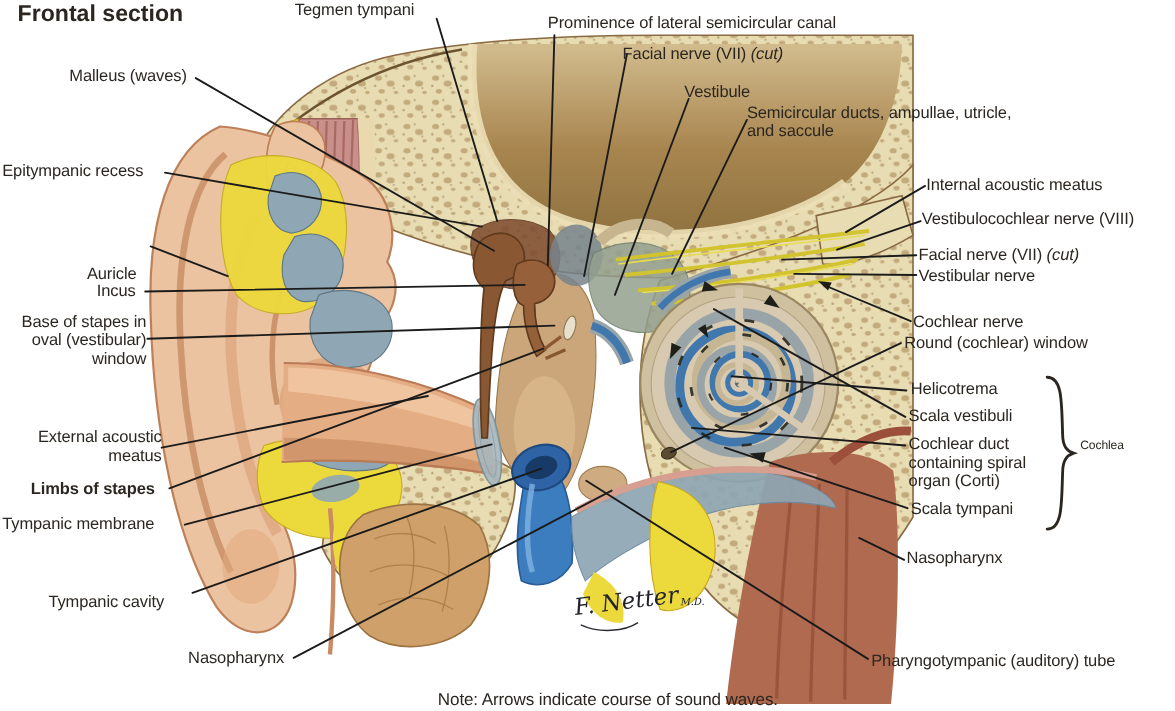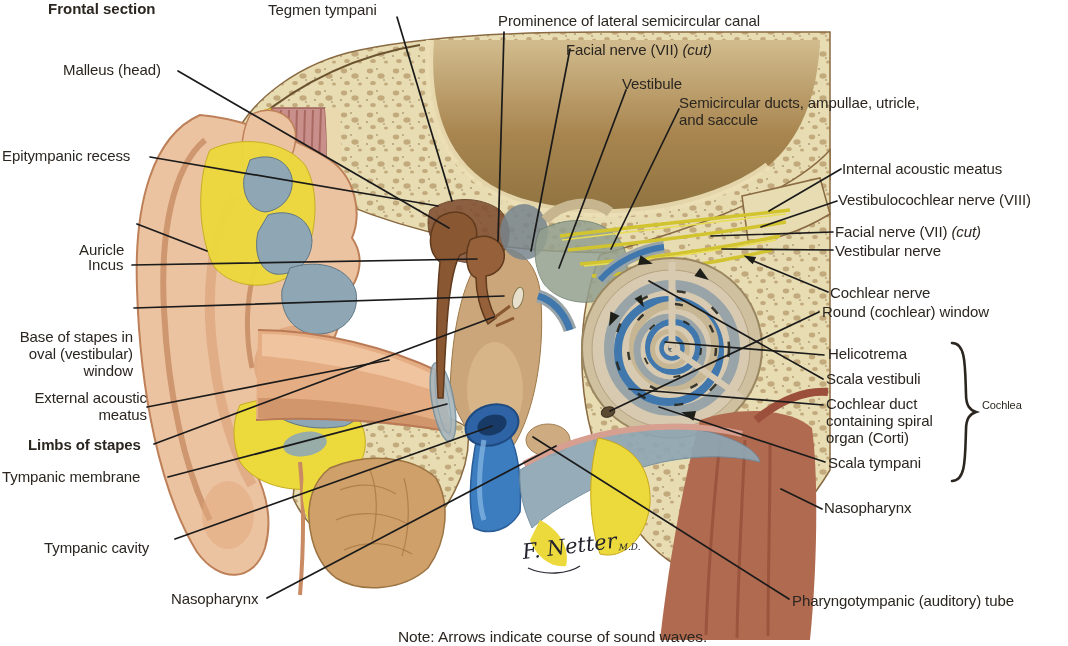--- a/index.html
+++ b/index.html
@@ -4,21 +4,21 @@
 <style>
   html,body{margin:0;padding:0;background:#fff;}
   #stage{position:relative;width:1068px;height:646px;background:#fff;overflow:hidden;
          font-family:"Liberation Sans",sans-serif;}
   #art{position:absolute;inset:0;}
   .lbl{position:absolute;font-size:15px;line-height:1.12;color:var(--label-text,#2b2620);
        letter-spacing:-0.1px;white-space:nowrap;}
   .lbl .ln{display:block;}
   .lbl.right{text-align:right;}
   .it{font-style:italic;}
-  .title{font-size:15px;font-weight:bold;letter-spacing:0;margin-left:32px;}
+  .title{font-size:21px;font-weight:bold;letter-spacing:0;}
   .note{font-size:15.5px;}
   .cochlea-tag{font-size:11px;}
   .signature{position:absolute;left:522px;top:533px;transform:rotate(-7deg);
              font-family:"DejaVu Serif",serif;font-style:italic;font-size:21px;color:#23232e;}
   .signature .sig-md{font-size:9px;display:inline-block;margin-left:1px;transform:translateY(4px) rotate(6deg);}
   
   .bone-bg{fill:var(--bone-cream,#e8dcb2);}
   .bone-spk{fill:var(--bone-speckle,#9c7748);opacity:.5;}
   .bone-spk2{fill:#6e5330;opacity:.45;}
   .leader{stroke:var(--leader-line,#1b1b1b);stroke-width:1.7;stroke-linecap:round;}
@@ -252,25 +252,25 @@
   <div class="lbl" style="left:498px;top:13px;">Prominence of lateral semicircular canal</div>
   <div class="lbl" style="left:566px;top:42px;">
     <span>Facial nerve (VII) </span><span class="it">(cut)</span>
   </div>
   <div class="lbl" style="left:622px;top:76px;">Vestibule</div>
   <div class="lbl" style="left:679px;top:95px;">
     <span class="ln">Semicircular ducts, ampullae, utricle,</span>
     <span class="ln">and saccule</span>
   </div>
 
-  <div class="lbl" style="left:63px;top:62px;">Malleus (head)</div>
+  <div class="lbl" style="left:63px;top:62px;">Malleus (waves)</div>
   <div class="lbl" style="left:2px;top:148px;">Epitympanic recess</div>
   <div class="lbl" style="left:79px;top:216px;margin-top:26px;">Auricle</div>
   <div class="lbl" style="left:88px;top:257px;">Incus</div>
-  <div class="lbl right" style="left:0px;top:285px;width:133px;margin-top:44px;">
+  <div class="lbl right" style="left:0px;top:285px;width:133px;">
     <span class="ln">Base of stapes in</span>
     <span class="ln">oval (vestibular)</span>
     <span class="ln">window</span>
   </div>
   <div class="lbl right" style="left:10px;top:390px;width:137px;">
     <span class="ln">External acoustic</span>
     <span class="ln">meatus</span>
   </div>
   <div class="lbl" style="left:28px;top:437px;font-weight:bold;">Limbs of stapes</div>
   <div class="lbl" style="left:2px;top:469px;">Tympanic membrane</div>

